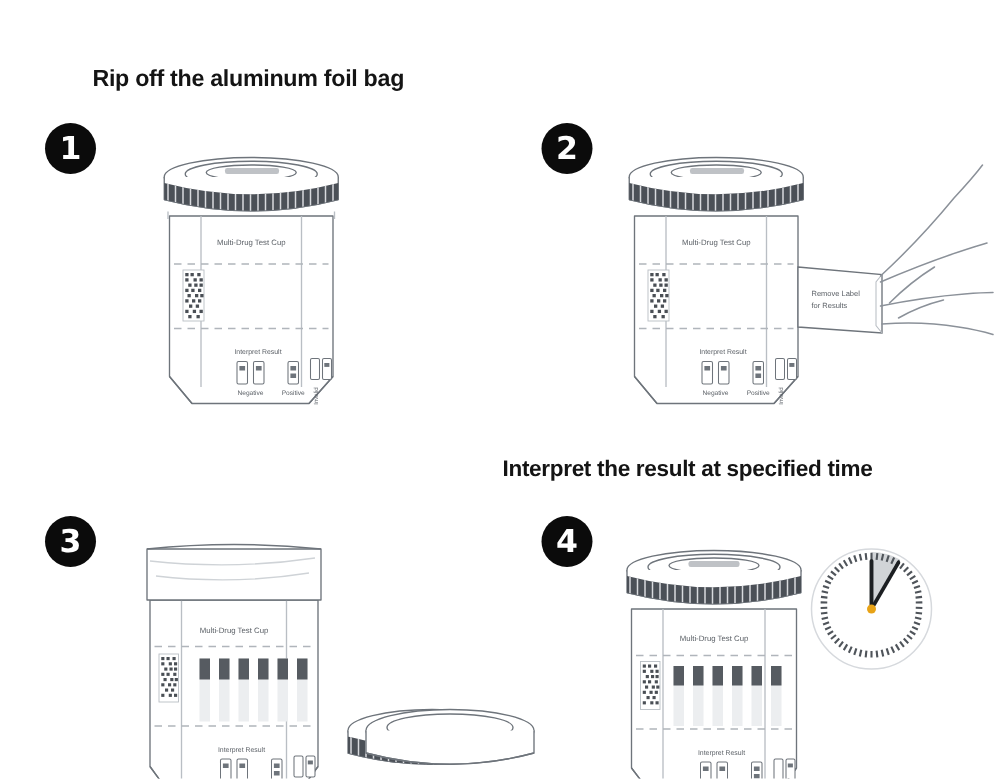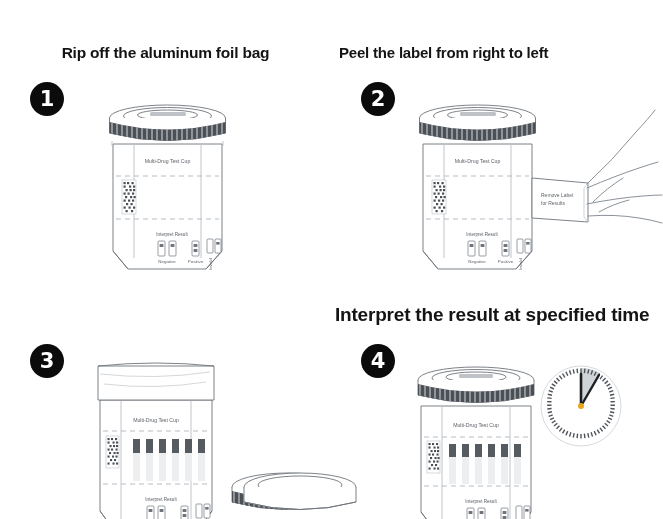--- a/index.html
+++ b/index.html
@@ -43,21 +43,21 @@
     letter-spacing: -0.2px;
     color: #141414;
     white-space: nowrap;
   }
   #panel-2 .panel-heading,
   #panel-4 .panel-heading {
     text-align: left;
     padding-left: 8px;
     width: 323px;
   }
-  #panel-4 .panel-heading { font-size: 19px; padding-left: 4px; }
+  #panel-4 .panel-heading { font-size: 15px; padding-left: 4px; }
   #panel-2 .panel-heading { font-size: 15px; padding-left: 8px; }
 
   .step-badge {
     position: absolute;
     left: 30px;
     top: 46px;
     width: 34px;
     height: 34px;
     border-radius: 50%;
     background: #0b0b0b;
@@ -178,21 +178,20 @@
       <g stroke="#6e747b" stroke-width="0.7" fill="#ffffff">
         <rect x="207" y="203" width="6" height="14" rx="1"></rect>
         <rect x="215" y="203" width="6" height="14" rx="1"></rect>
         <rect x="216.2" y="206" width="3.4" height="2.6" fill="#6e747b" stroke="none"></rect>
       </g>
       <text class="lbl" x="212" y="228" font-size="4" text-anchor="middle" transform="rotate(-90 212 228)">Invalid</text>
     </svg>
   </div>
 
   <div class="panel" id="panel-2">
-    <div class="panel-heading">Peel the label from right to left</div>
     <div class="step-badge">2</div>
 
     <svg class="art" width="331" height="259" viewBox="0 0 331 259">
       <g stroke="#6e747b" fill="none" stroke-width="0.9" stroke-linejoin="round">
         <path d="M92 108 L92 215 L107 233 L185 233 L201 215 L201 108 Z" fill="#ffffff"></path>
         <path d="M113 108 L113 222" stroke="#b9bec4"></path>
         <path d="M180 108 L180 222" stroke="#b9bec4"></path>
         <path d="M92 215 L107 233"></path>
         <path d="M201 215 L185 233"></path>
         <path d="M95 140 L198 140" stroke="#b0b5bb" stroke-dasharray="5 4"></path>

